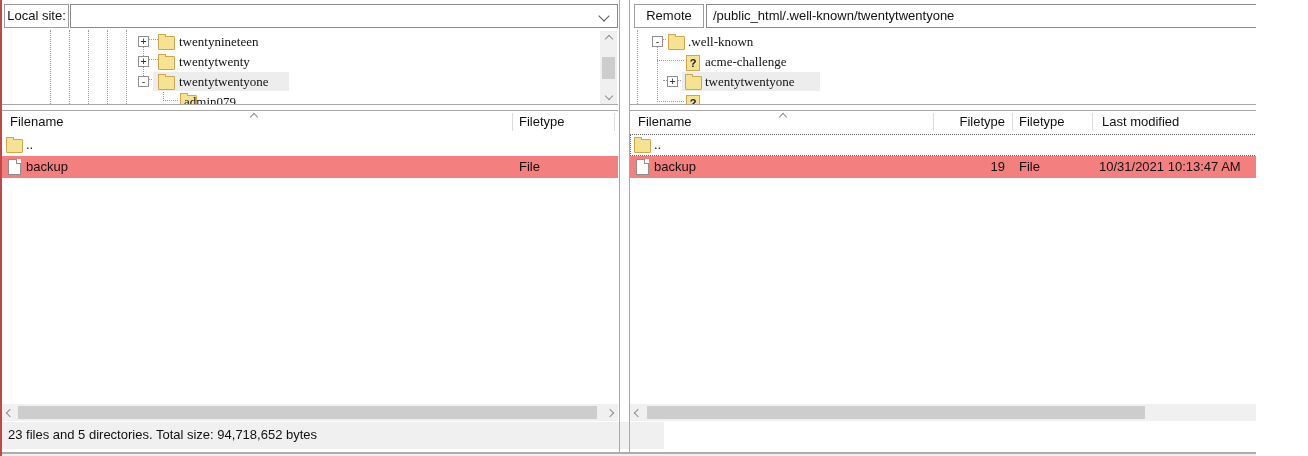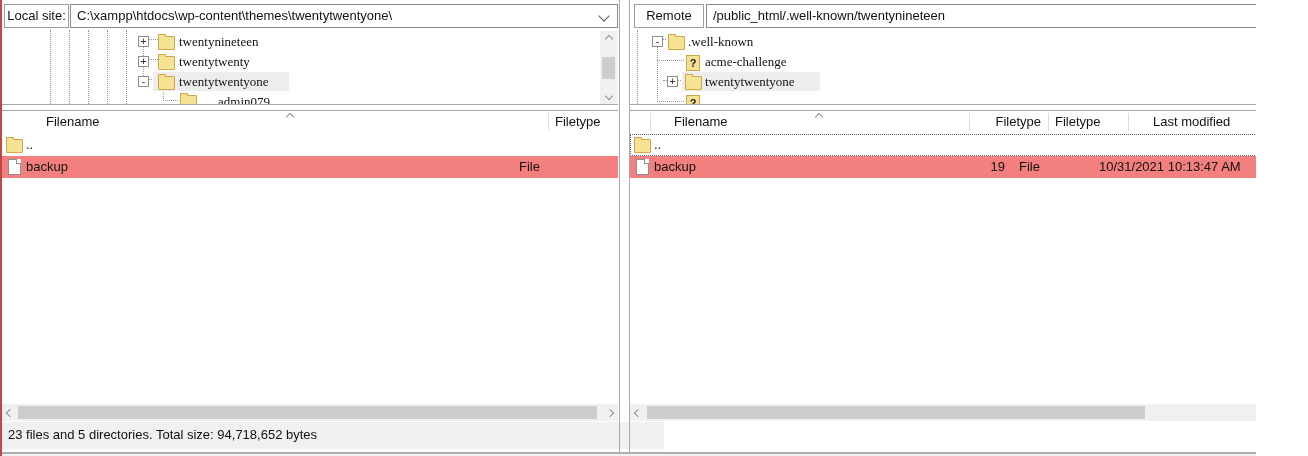--- a/index.html
+++ b/index.html
@@ -27,21 +27,21 @@
   .icon-folder{position:absolute;width:15px;height:12px;background:#f6e293;border:1px solid #cfa64c;border-radius:1px;}
   .icon-folder::before{content:"";position:absolute;top:-3px;left:-1px;width:6px;height:2px;background:#f6e293;
             border:1px solid #cfa64c;border-bottom:none;border-radius:1px 1px 0 0;}
   .icon-file{position:absolute;width:11px;height:14px;background:#fff;border:1px solid #8e8e8e;}
   .icon-file::after{content:"";position:absolute;top:-1px;right:-1px;width:4px;height:4px;background:#fff;
             border-left:1px solid #8e8e8e;border-bottom:1px solid #8e8e8e;}
   .icon-q{position:absolute;width:12px;height:14px;background:#f6e293;border:1px solid #cfa64c;
             font-weight:bold;font-size:11px;line-height:14px;text-align:center;color:#1a1a1a;}
   .hline{position:absolute;height:1px;background:#a6a6a6;}
   .vline{position:absolute;width:1px;background:#aaa;}
-  .hdr{position:absolute;height:22px;background:#fff;margin-left:36px;}
+  .hdr{position:absolute;height:22px;background:#fff;}
   .hdr .htext{position:absolute;top:0;line-height:21px;white-space:nowrap;}
   .hdr .sep{position:absolute;top:2px;height:18px;width:1px;background:#dcdcdc;}
   .lrow{position:absolute;height:22px;}
   .lrow .cell{position:absolute;top:0;line-height:21px;white-space:nowrap;}
   .num{text-align:right;}
   .red{background:#f47f7f;}
   .focus-rect{position:absolute;inset:0;border:1px dotted #666;}
   .scroll{position:absolute;background:#f0f0f0;}
   .sbtn{position:absolute;background:#f0f0f0;display:flex;align-items:center;justify-content:center;}
   .sthumb{position:absolute;background:#cdcdcd;}
@@ -50,21 +50,20 @@
   .statusbar .stext{position:absolute;left:6px;top:0;line-height:26px;white-space:nowrap;}
   .edge-red{position:absolute;top:0;height:456px;background:#c04846;}
 </style>
 </head>
 <body>
 
 <div class="app">
 
   <div class="abs sitebar-label" style="left:4px;top:4px;width:63px;">Local site:</div>
   <div class="abs combo" style="left:70px;top:4px;width:546px;">
-    <span class="combo-text">C:\xampp\htdocs\wp-content\themes\twentytwentyone\</span>
     <span class="chev down combo-chev"></span>
   </div>
 
   <div class="abs tree" style="left:2px;top:30px;width:596px;height:74px;">
     <span class="guide" style="left:48px;top:0;height:74px;"></span>
     <span class="guide" style="left:67px;top:0;height:74px;"></span>
     <span class="guide" style="left:86px;top:0;height:74px;"></span>
     <span class="guide" style="left:105px;top:0;height:74px;"></span>
     <span class="guide" style="left:124px;top:0;height:74px;"></span>
     <span class="guide" style="left:141px;top:8px;height:44px;"></span>
@@ -85,21 +84,21 @@
       <span class="tree-label" style="left:177px;">twentytwenty</span>
     </div>
     <div class="tree-row" style="top:42px;">
       <span class="tree-hl" style="left:151px;width:136px;"></span>
       <span class="expander" style="left:136px;top:4px;">-</span>
       <span class="icon-folder" style="left:156px;top:4px;"></span>
       <span class="tree-label" style="left:177px;">twentytwentyone</span>
     </div>
     <div class="tree-row" style="top:62px;">
       <span class="icon-folder" style="left:178px;top:3px;"></span>
-      <span class="tree-label" style="left:216px;text-align:center;">admin079</span>
+      <span class="tree-label" style="left:182px;text-align:center;">admin079</span>
     </div>
   </div>
 
   <div class="abs scroll vscroll" style="left:600px;top:31px;height:73px;">
     <div class="sbtn" style="left:0;top:0;width:17px;height:16px;">
         <span class="chev up sm"></span>
       </div>
     <div class="sthumb" style="left:2px;top:26px;width:13px;height:22px;"></div>
     <div class="sbtn" style="left:0;bottom:0;width:17px;height:16px;">
         <span class="chev down sm"></span>
@@ -139,21 +138,21 @@
 
   <div class="statusbar" style="left:2px;top:422px;width:617px;">
     <span class="stext">23 files and 5 directories. Total size: 94,718,652 bytes</span>
   </div>
 
   <div class="vline" style="left:619px;top:0;height:452px;"></div>
   <div class="vline" style="left:629px;top:0;height:452px;"></div>
 
   <div class="abs sitebar-label" style="left:634px;top:4px;width:68px;">Remote site:</div>
   <div class="abs combo" style="left:706px;top:4px;width:597px;">
-    <span class="combo-text">/public_html/.well-known/twentynineteen</span>
+    <span class="combo-text">/public_html/.well-known/twentytwentyone</span>
     <span class="chev down combo-chev"></span>
   </div>
 
   <div class="abs tree" style="left:630px;top:30px;width:655px;height:74px;">
     <span class="guide" style="left:7px;top:0;height:74px;"></span>
     <span class="guide" style="left:27px;top:12px;height:60px;"></span>
     <span class="hguide" style="left:33px;top:9px;width:3px;"></span>
     <span class="hguide" style="left:27px;top:30px;width:27px;"></span>
     <span class="hguide" style="left:33px;top:50px;width:20px;"></span>
     <span class="hguide" style="left:27px;top:71px;width:27px;"></span>
@@ -192,21 +191,21 @@
   <div class="hline" style="left:630px;top:110px;width:675px;"></div>
 
   <div class="hdr" style="left:630px;top:111px;width:675px;">
     <span class="htext" style="left:8px;">Filename</span>
     <span class="chev up sm" style="position:absolute;left:150px;top:3px;"></span>
     <span class="sep" style="left:303px;"></span>
     <span class="htext num" style="left:310px;width:65px;">Filetype</span>
     <span class="sep" style="left:382px;"></span>
     <span class="htext" style="left:389px;">Filetype</span>
     <span class="sep" style="left:462px;"></span>
-    <span class="htext" style="left:487px;">Last modified</span>
+    <span class="htext" style="left:472px;">Last modified</span>
     <span class="sep" style="left:647px;"></span>
     <span class="htext" style="left:654px;">Perm</span>
   </div>
 
   <div class="lrow" style="left:630px;top:134px;width:675px;">
     <span class="icon-folder" style="left:4px;top:5px;"></span>
     <span class="cell" style="left:24px;">..</span>
     <span class="focus-rect"></span>
   </div>
   <div class="lrow red" style="left:630px;top:156px;width:678px;">

